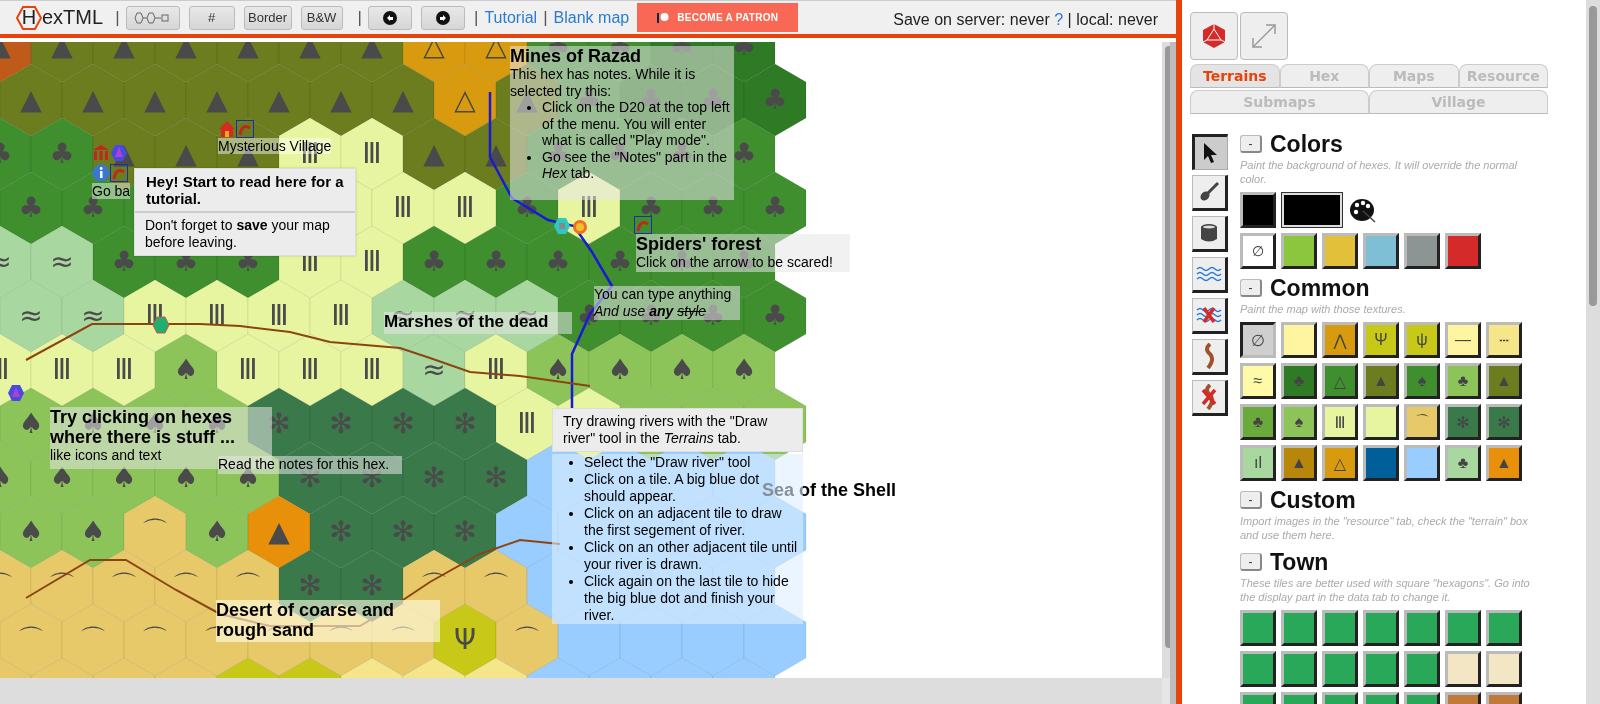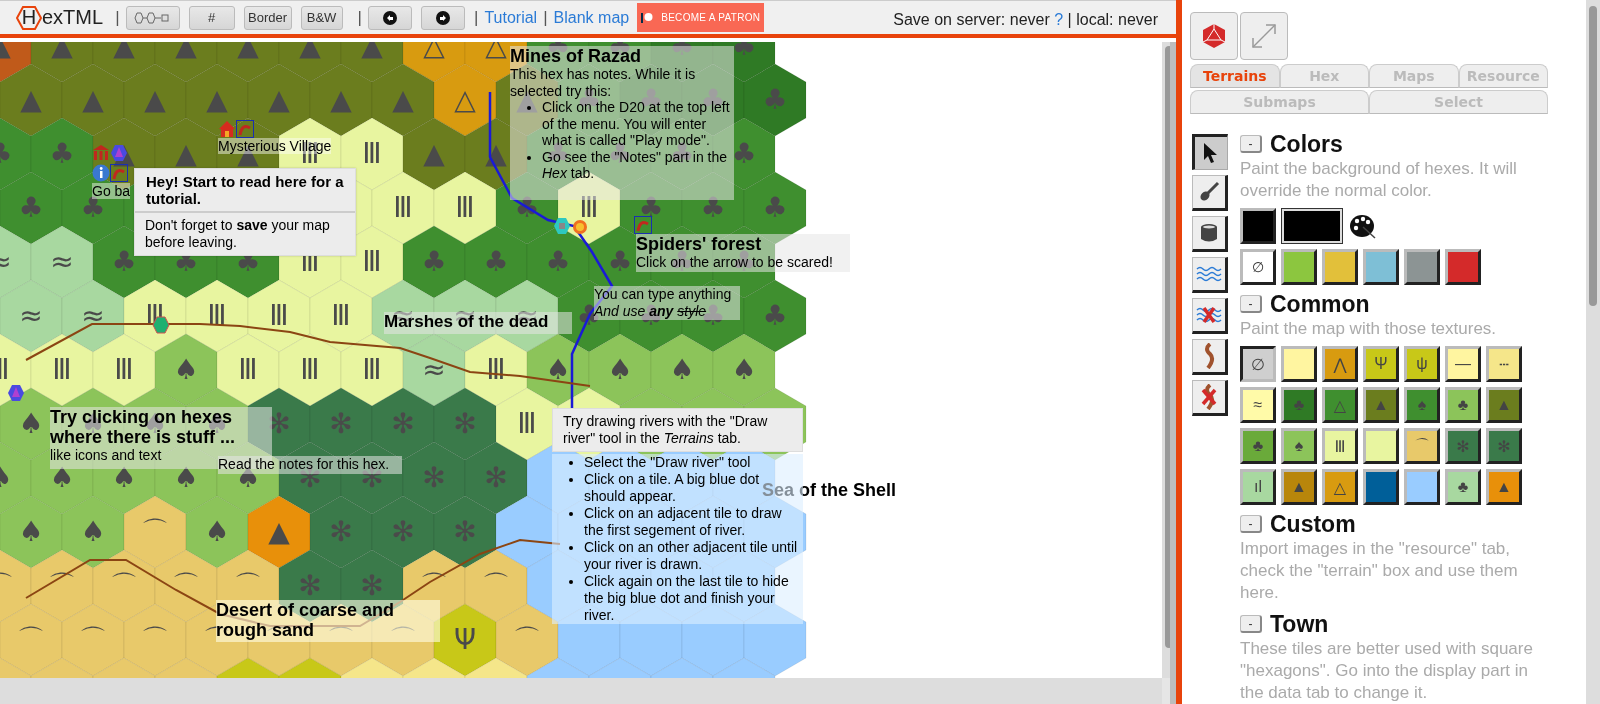--- a/index.html
+++ b/index.html
@@ -8,21 +8,21 @@
 
   
   .topbar { position: absolute; left: 0; top: 0; width: 1180px; height: 38px; background: #f0f0f0; border-top: 1px solid #ccc; border-bottom: 4px solid #e8430b; display: flex; align-items: center; padding-left: 16px; font-size: 16px; color: #222; }
   .logo { display: flex; align-items: center; font-size: 20px; margin-right: 6px; }
   .logo-hex { width: 26px; height: 26px; position: relative; display: flex; align-items: center; justify-content: center; }
   .logo-hex svg { position: absolute; left: 0; top: 0; }
   .logo-hex span { position: relative; font-size: 20px; }
   .sep { color: #555; margin: 0 6px; font-size: 17px; }
   .tbtn { height: 24px; border: 1px solid #bbb; border-radius: 3px; background: linear-gradient(#e8e8e8, #d6d6d6); display: flex; align-items: center; justify-content: center; margin-right: 9px; font-size: 13px; color: #333; padding: 0 6px; }
   .tlink { color: #2b7bd6; font-size: 16px; }
-  .patron { background: #f96854; color: #fff; font-size: 10px; font-weight: normal; height: 29px; display: flex; align-items: center; padding: 0 4px; margin-left: 8px; letter-spacing: 0.3px; justify-content: space-between; }
+  .patron { background: #f96854; color: #fff; font-size: 10px; font-weight: bold; height: 29px; display: flex; align-items: center; padding: 0 20px; margin-left: 8px; letter-spacing: 0.3px; justify-content: space-between; }
   .patron .pmark { display: inline-flex; align-items: center; margin-right: 8px; }
   .save-status { position: absolute; right: 22px; top: 10px; font-size: 16px; color: #222; }
   .save-status .q { color: #2b7bd6; }
 
   
   .map { position: absolute; left: 0; top: 42px; width: 1162px; height: 636px; overflow: hidden; background: #fff; }
   .map svg.hexes { position: absolute; left: 0; top: 0; }
   .vscroll-map { position: absolute; left: 1162px; top: 42px; width: 14px; height: 636px; background: #ddd; }
   .vscroll-map .thumb { position: absolute; left: 3px; top: 4px; width: 8px; height: 602px; background: #999; border-radius: 4px; }
   .hscroll-map { position: absolute; left: 0; top: 678px; width: 1176px; height: 26px; background: #ddd; }
@@ -56,21 +56,21 @@
   .tab.active { color: #e8430b; background: #e4e4e4; }
 
   .toolcol { position: absolute; left: 10px; top: 134px; width: 36px; }
   .tool { width: 36px; height: 36px; margin-bottom: 5px; background: #eee; border: 1px solid #bbb; border-right: 3px solid #222; border-bottom: 3px solid #222; display: flex; align-items: center; justify-content: center; }
   .tool.active { background: #ccc; border: 3px solid #222; border-right: 1px solid #aaa; border-bottom: 1px solid #aaa; }
 
   .palette { position: absolute; left: 58px; top: 130px; width: 300px; }
   .sect-head { display: flex; align-items: center; height: 28px; }
   .mini-btn { width: 22px; height: 18px; border: 1px solid #bbb; border-right: 2px solid #888; border-bottom: 2px solid #888; border-radius: 3px; background: #eee; font-size: 12px; display: flex; align-items: center; justify-content: center; margin-right: 8px; color: #333; }
   .sect-title { font-size: 23px; font-weight: bold; color: #111; }
-  .sect-desc { font-size: 17px; color: #aaa; line-height: 22px; margin-bottom: 6px; }
+  .sect-desc { font-size: 11px; font-style: italic; color: #aaa; line-height: 14px; margin-bottom: 6px; }
   .swatch-row { display: flex; margin-bottom: 5px; }
   .sw { width: 36px; height: 36px; margin-right: 5px; border-top: 3px solid #bbb; border-left: 3px solid #bbb; border-right: 3px solid #222; border-bottom: 3px solid #222; display: flex; align-items: center; justify-content: center; font-size: 14px; color: #333; }
   .sw.selected { border: 3px solid #222; border-right: 3px solid #bbb; border-bottom: 3px solid #bbb; }
 </style>
 </head>
 <body>
 
 <div class="topbar">
   <div class="logo">
     <div class="logo-hex">
@@ -617,21 +617,21 @@
 
   <div class="tabs">
     <div class="tab-row">
       <div class="tab active">Terrains</div>
       <div class="tab">Hex</div>
       <div class="tab">Maps</div>
       <div class="tab">Resource</div>
     </div>
     <div class="tab-row">
       <div class="tab">Submaps</div>
-      <div class="tab">Select</div>
+      <div class="tab">Village</div>
     </div>
   </div>
 
   <div class="toolcol">
     <div class="tool active">
         <svg width="18" height="22" viewBox="0 0 18 22">
           <polygon points="2,1 2,18 6,14 9,21 12,20 9,13 15,13" fill="#111"></polygon>
         </svg>
       </div>
     <div class="tool">

